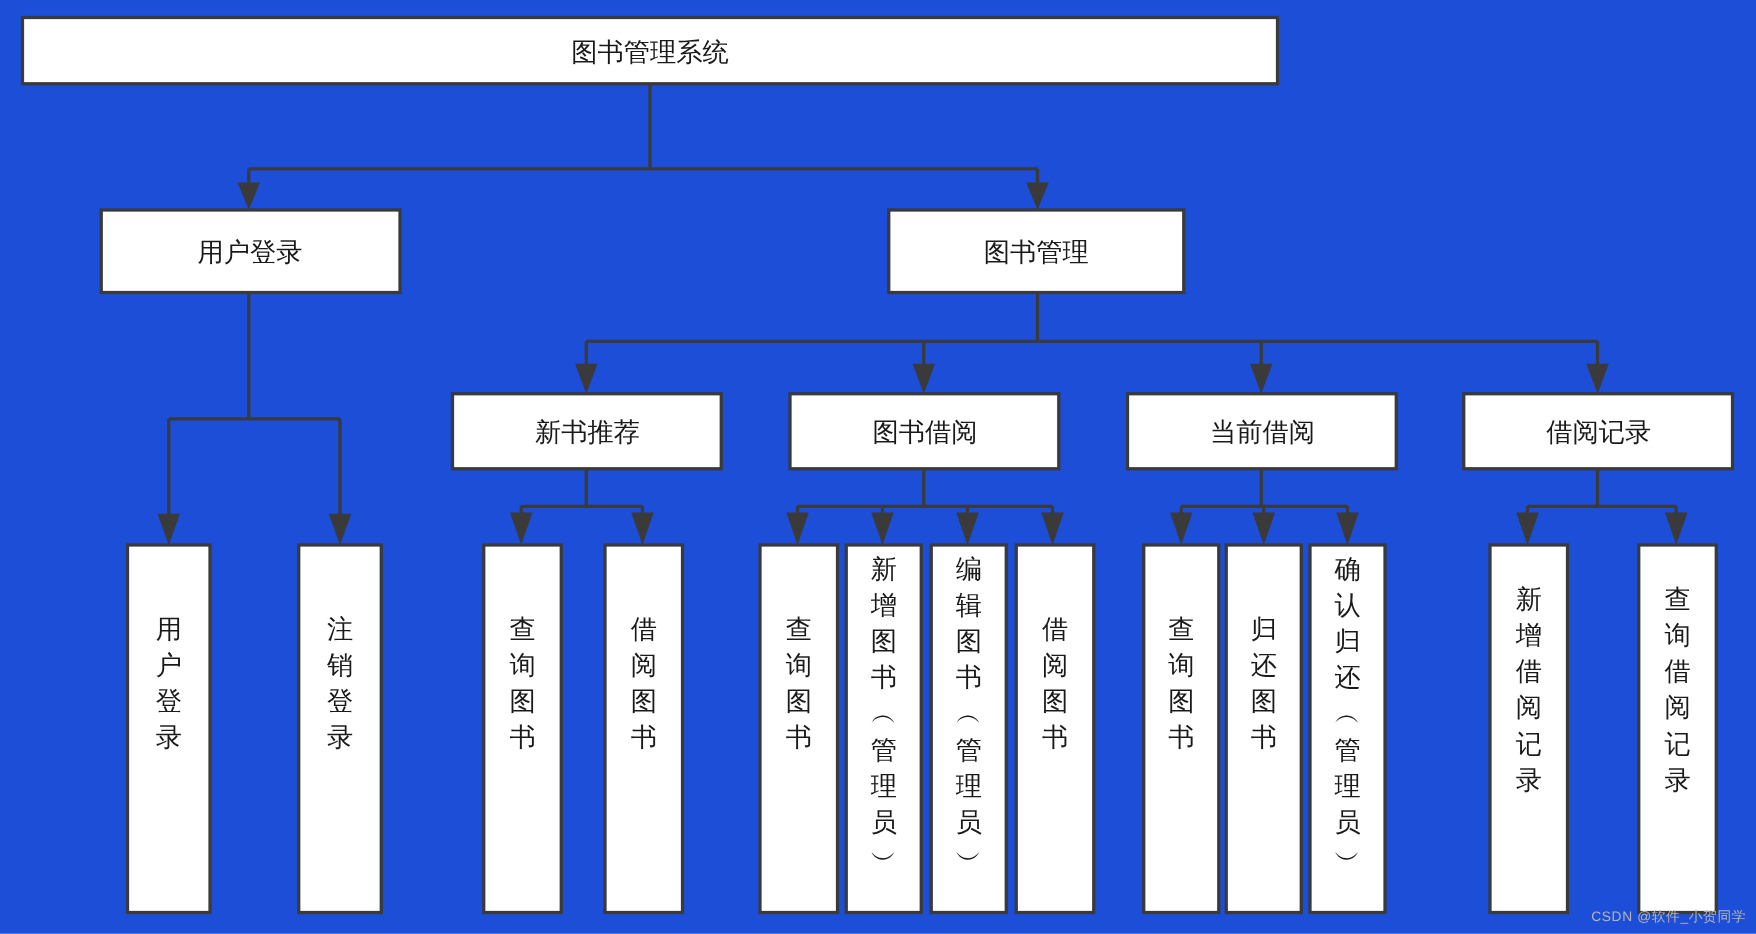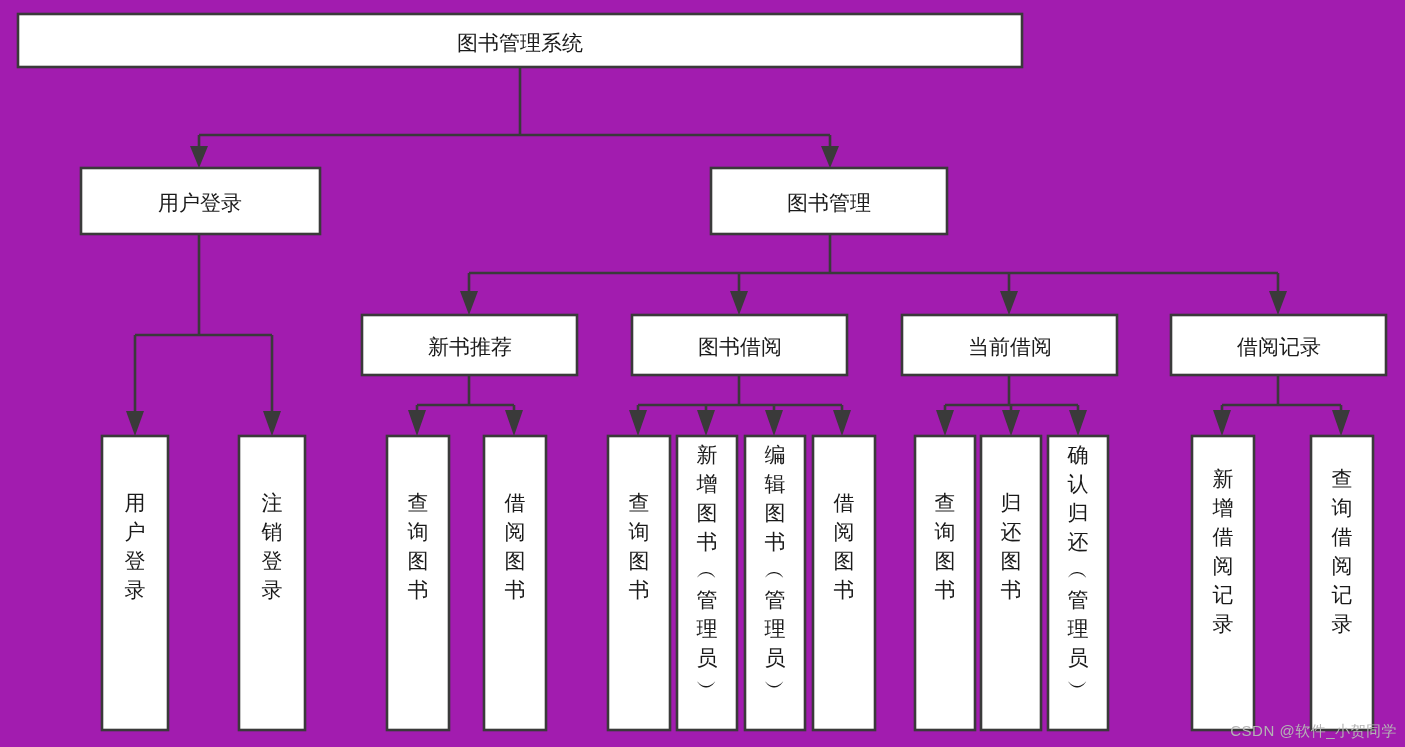--- a/index.html
+++ b/index.html
@@ -10,21 +10,21 @@
   body {
     width: 1405px;
     height: 747px;
     font-family: "Liberation Sans", "DejaVu Sans", sans-serif;
     overflow: hidden;
   }
   #diagram-root {
     position: relative;
     width: 1405px;
     height: 747px;
-    background: #a21caf;
+    background: #1d4ed8;
   }
   svg#flow {
     position: absolute;
     left: 0;
     top: 0;
     width: 1405px;
     height: 747px;
   }
   .node-box {
     fill: #ffffff;
@@ -55,21 +55,21 @@
     font-family: "Liberation Sans", "DejaVu Sans", sans-serif;
     font-size: 21px;
     fill: #1a1a1a;
     text-anchor: middle;
   }
   .watermark-text {
     position: absolute;
     right: 8px;
     bottom: 6px;
     font-family: "Liberation Sans", "DejaVu Sans", sans-serif;
-    font-size: 15px;
+    font-size: 11px;
     color: #b4b4b4;
     white-space: nowrap;
     letter-spacing: 0.5px;
   }
 </style>
 </head>
 <body>
 
 <div id="diagram-root">
 

